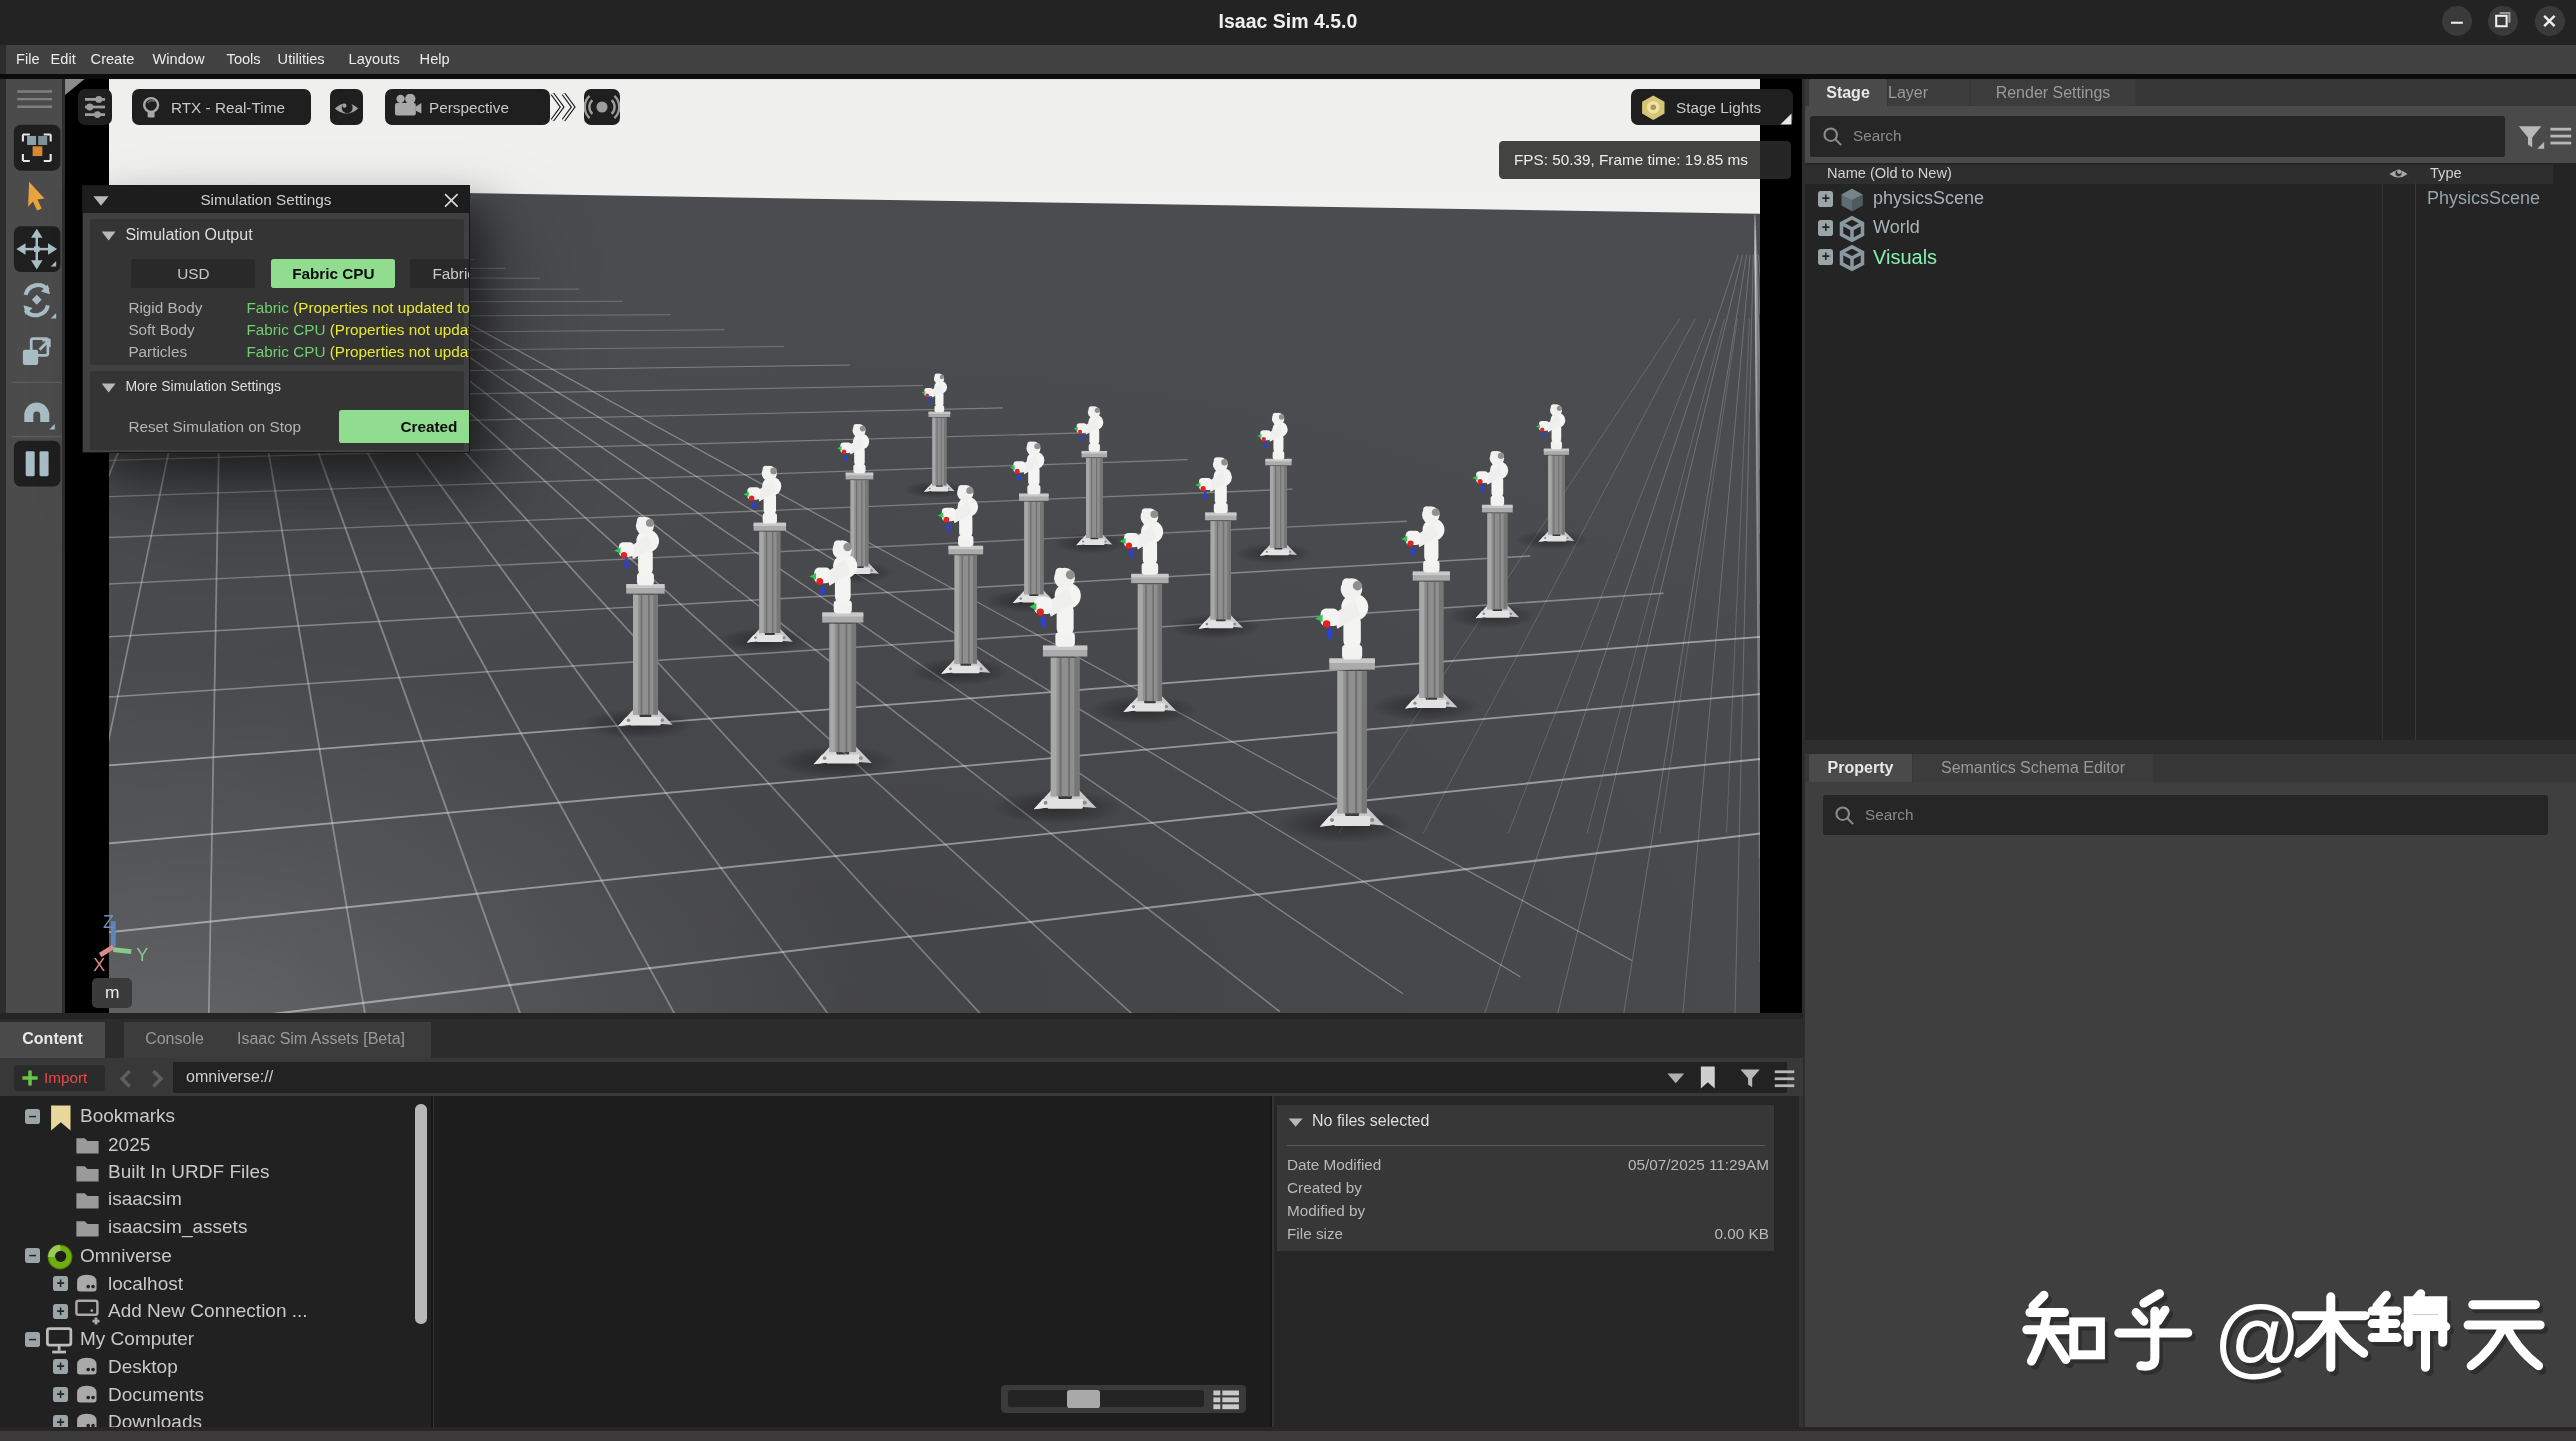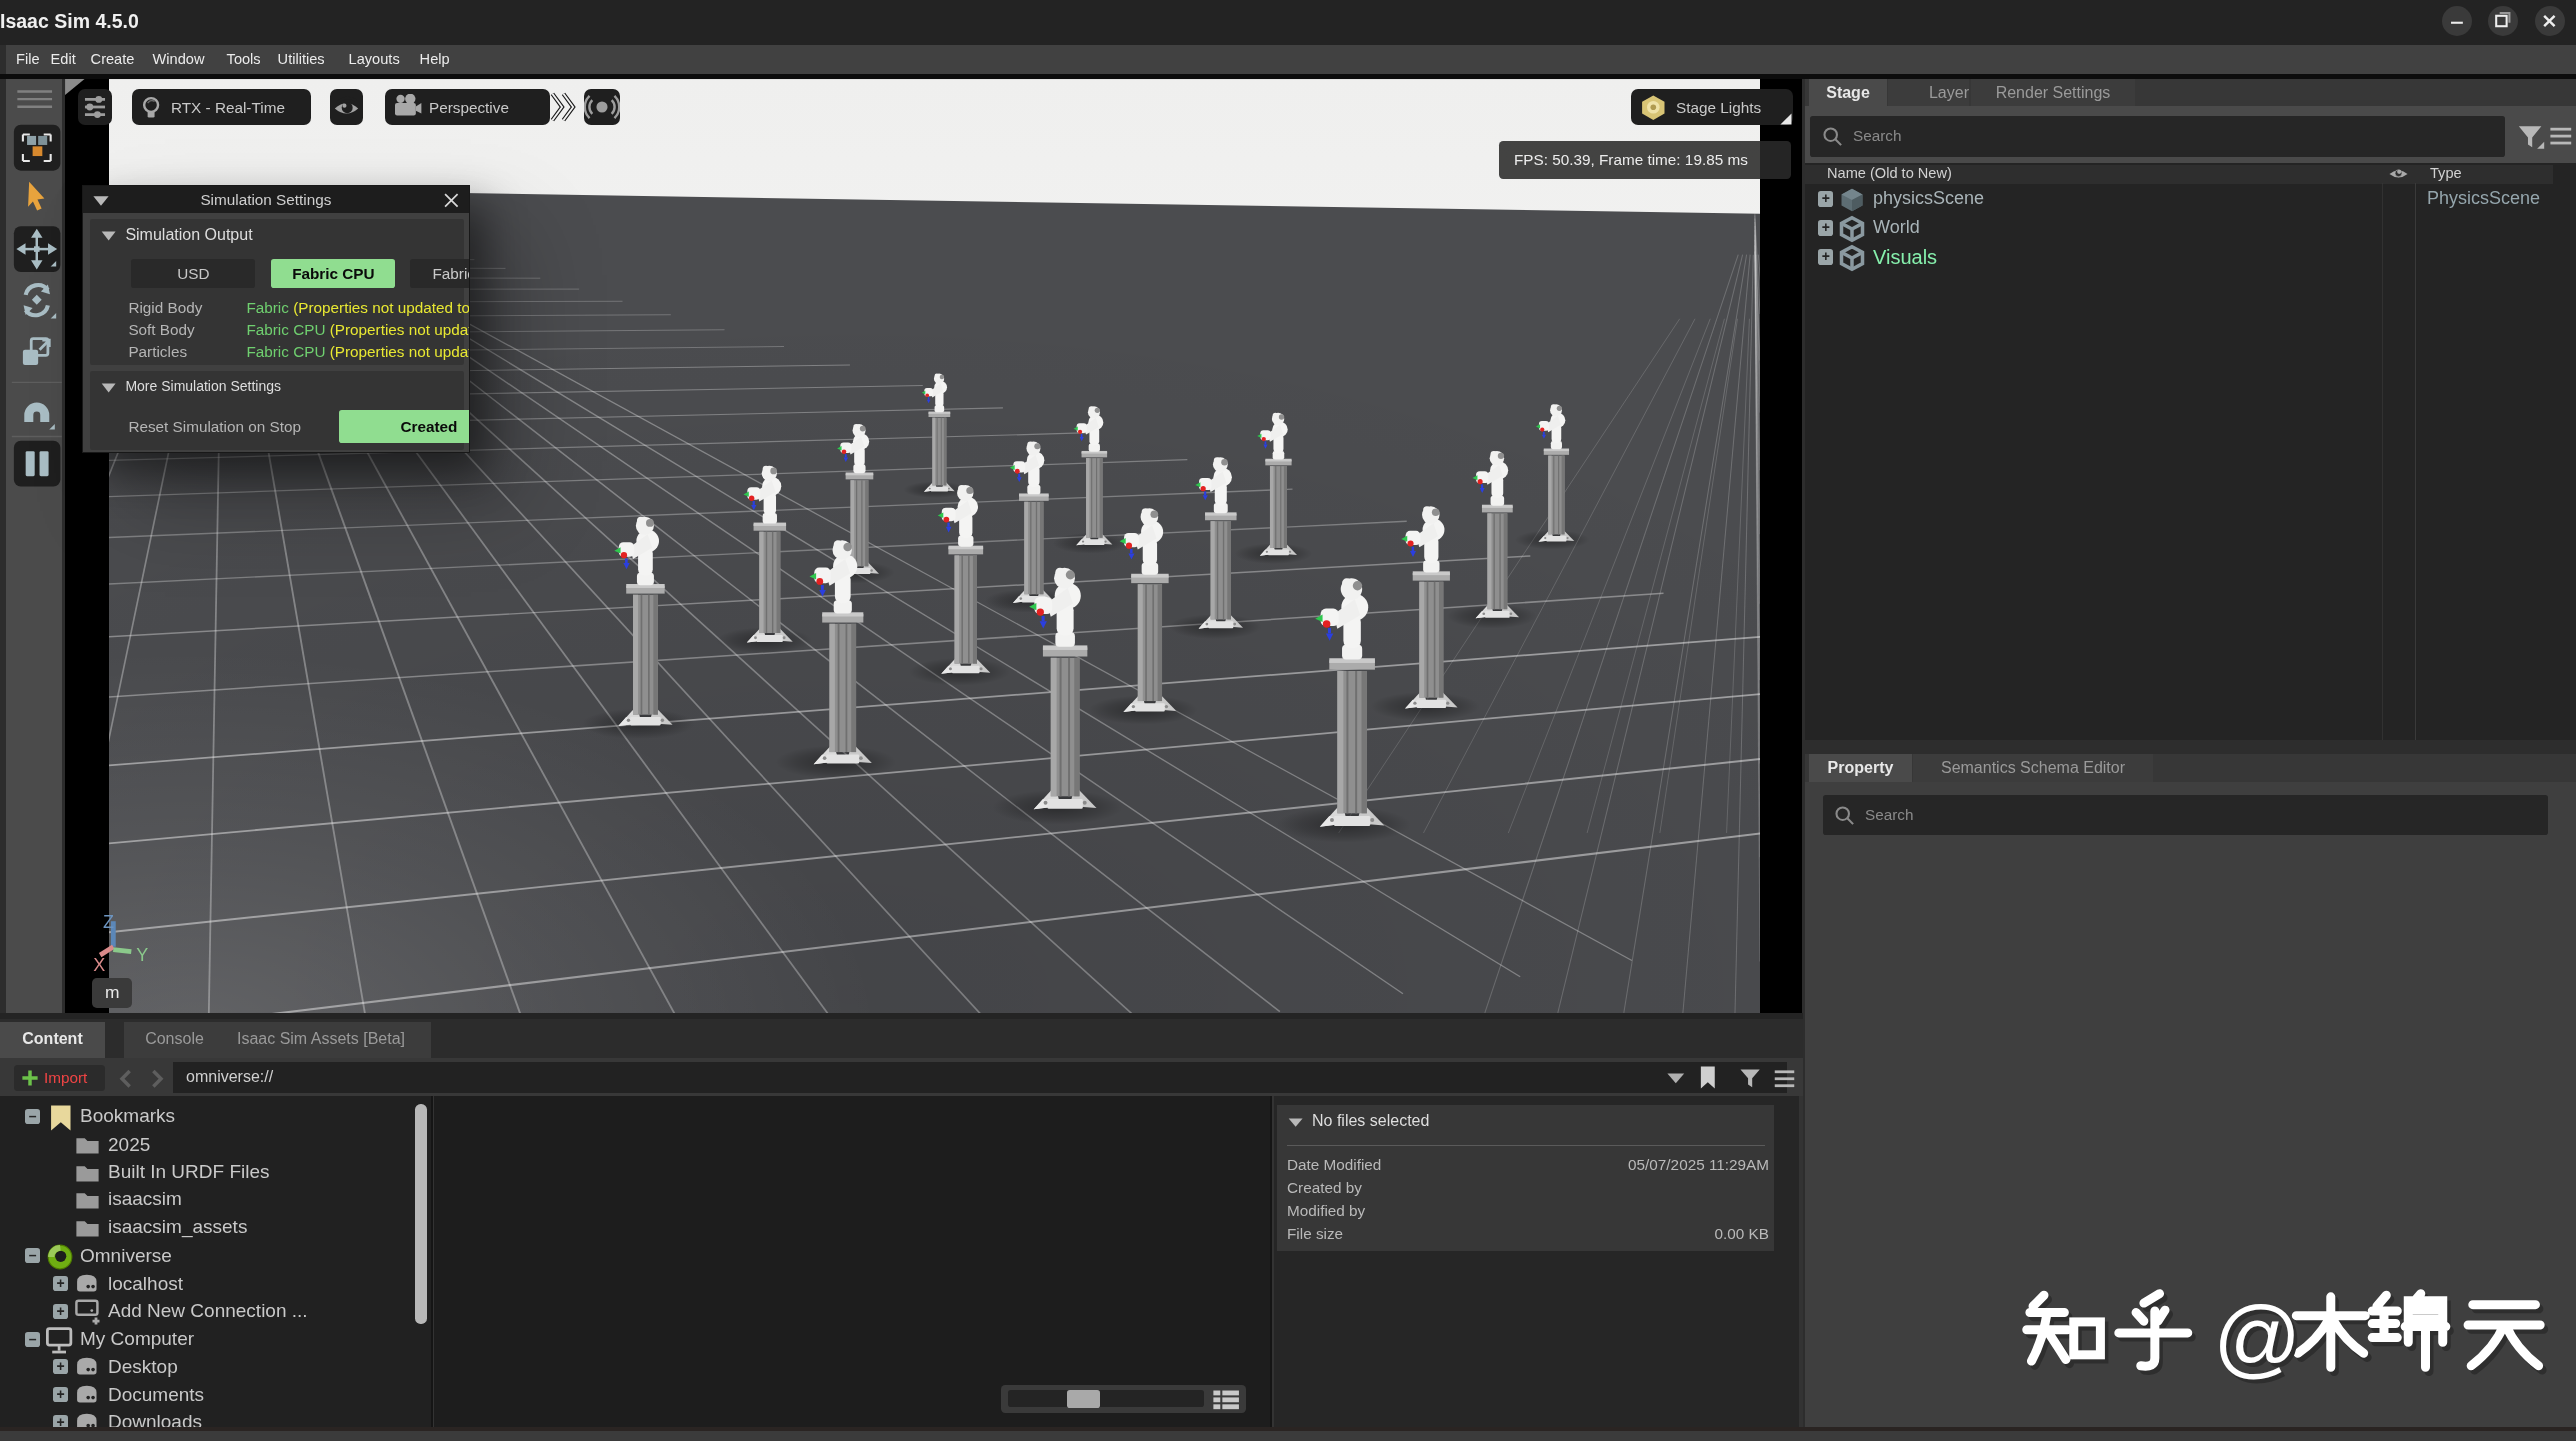--- a/index.html
+++ b/index.html
@@ -1,18 +1,18 @@
 <!DOCTYPE html>
 <html style="font-size:11px"><head><meta charset="utf-8"><style>
 *{margin:0;padding:0;box-sizing:border-box}
 html,body{width:2576px;height:1441px;overflow:hidden;background:#2d2d2d;
  font-family:"Liberation Sans",sans-serif;color:#ccc;-webkit-font-smoothing:antialiased}
 .abs{position:absolute}
 #titlebar{left:0;top:0;width:2576px;height:45px;background:#232323}
-#title{width:100%;text-align:left;top:9.7px;font-size:19.5px;font-weight:bold;color:#f0f0f0}
+#title{width:100%;text-align:center;top:9.7px;font-size:19.5px;font-weight:bold;color:#f0f0f0}
 .winbtn{width:30px;height:30px;border-radius:50%;background:#3a3a3a;top:5.6px}
 #menubar{left:5.6px;top:45px;width:2570px;height:29px;background:#414141;font-size:14.6px;color:#ececec}
 .mi{position:absolute;top:5.6px}
 #sep1{left:0;top:74px;width:2576px;height:7px;background:#0c0c0c}
 #mainarea{left:0;top:79px;width:2576px;height:934px;background:#2d2d2d}
 #toolbar{left:5.6px;top:79px;width:56px;height:934px;background:#4b4b4b}
 #viewport{left:65px;top:79px;width:1737px;height:934px;background:#000}
 #render{position:absolute;left:44px;top:0;width:1651px;height:934px;overflow:hidden}
 .vbtn{background:#1f1f1f;border-radius:7px;height:36px;top:10.4px;color:#c9c9c9;font-size:15.3px}
 #fpsbox{background:rgba(42,42,42,0.88);border-radius:4.2px;color:#ececec;font-size:15.3px}
@@ -398,21 +398,21 @@
   <span class="abs" style="left:42px;top:192px;font-size:14px;color:#dedede">More Simulation Settings</span>
   <span class="abs" style="left:45px;top:232px;font-size:15.3px;color:#b5b5b5">Reset Simulation on Stop</span>
   <div class="abs grnbtn" style="left:256px;top:224px;width:179px;height:33px;text-align:center;line-height:33px">Created</div>
  </div>
 </div>
 
 <div class="abs" id="rightcol"></div>
 
 <div class="abs" style="left:1805px;top:79px;width:771px;height:27px;background:#373737"></div>
 <div class="abs tab-sel" style="left:1809px;top:79px;width:78px;height:27px;font-size:16px;text-align:center;line-height:28px;font-weight:bold">Stage</div>
-<div class="abs tab-un" style="left:1888px;top:79px;width:81px;height:32px;font-size:16px;text-align:right;line-height:28px">Layer</div>
+<div class="abs tab-un" style="left:1888px;top:79px;width:81px;height:32px;font-size:16px;text-align:left;line-height:28px">Layer</div>
 <div class="abs tab-un" style="left:1971px;top:79px;width:164px;height:27px;font-size:16px;text-align:center;line-height:28px">Render Settings</div>
 <div class="abs" style="left:1805px;top:106px;width:771px;height:57px;background:#4a4a4a"></div>
 <div class="abs searchbox" style="left:1810px;top:116px;width:695px;height:41px"></div>
 <svg class="abs" style="left:1821px;top:125px" width="23.6" height="23.6" viewBox="0 0 34 34">
     <circle cx="14" cy="14" r="9" fill="none" stroke="#8a8a8a" stroke-width="3"></circle>
     <line x1="21" y1="21" x2="29" y2="29" stroke="#8a8a8a" stroke-width="3"></line>
   </svg>
 <span class="abs" style="left:1853px;top:127px;font-size:15.3px;color:#8a8a8a">Search</span>
 <svg class="abs" style="left:2516px;top:122px" width="31" height="31" viewBox="0 0 44 44">
     <polygon points="4,6 36,6 23,22 23,36 17,32 17,22" fill="#b8b8b8"></polygon>

